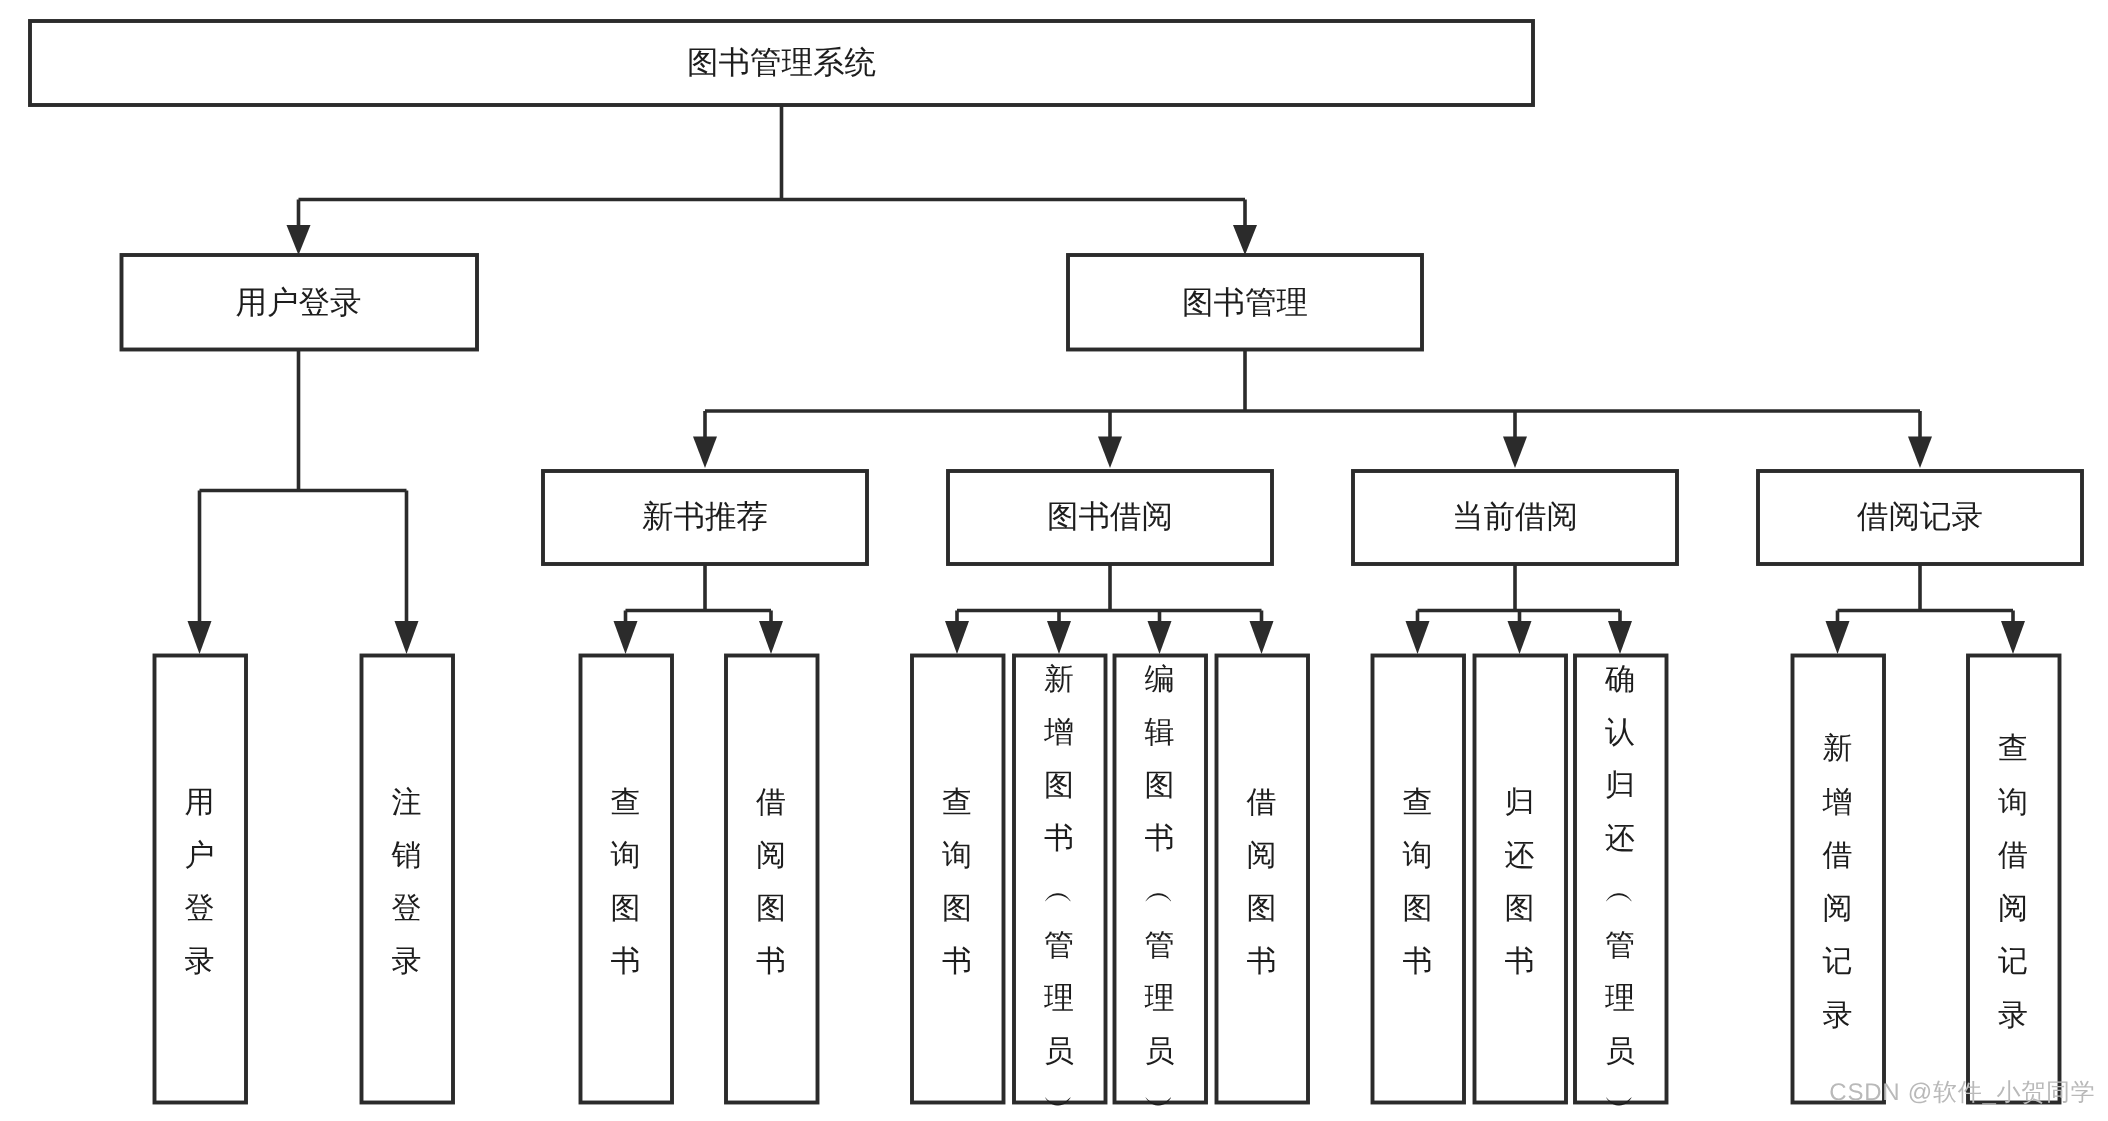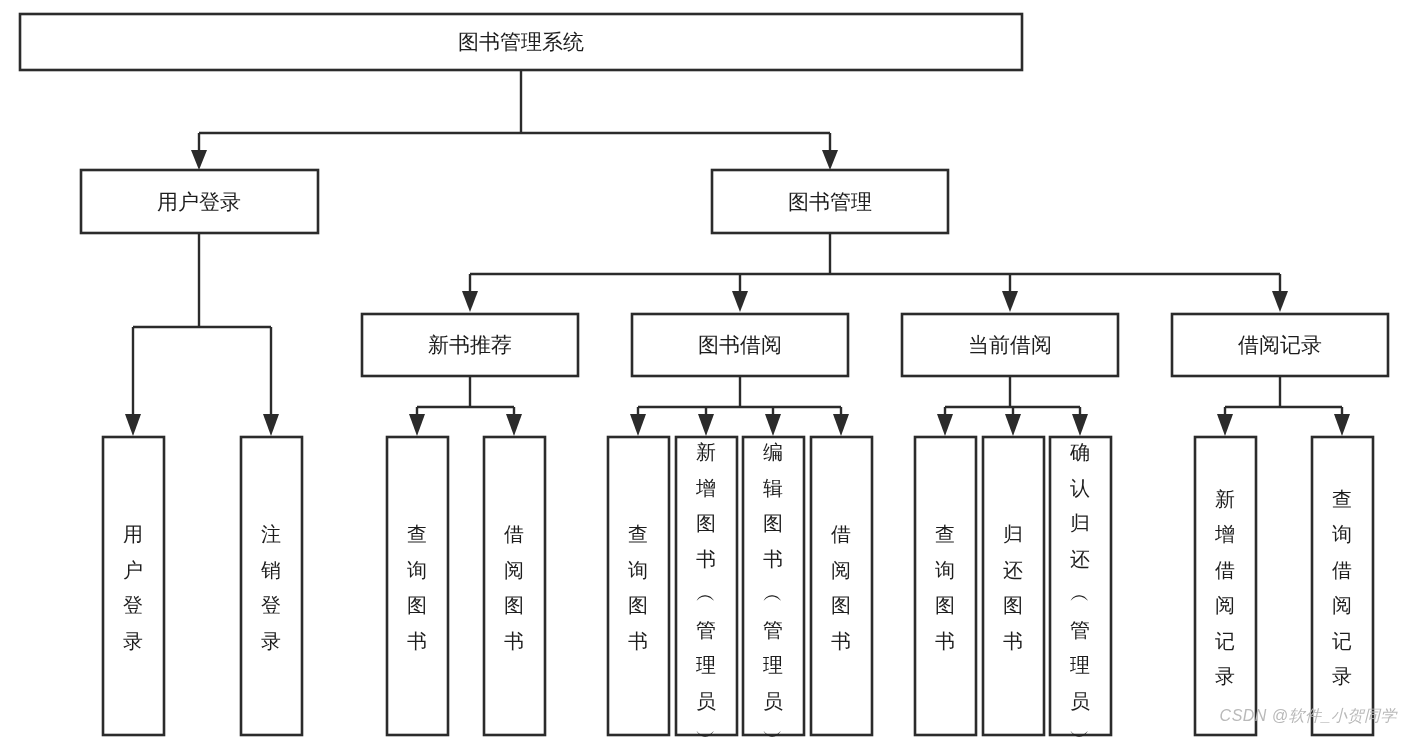--- a/index.html
+++ b/index.html
@@ -53,27 +53,26 @@
   .node-label-v {
     font-family: "Liberation Sans", "DejaVu Sans", sans-serif;
     font-size: 20px;
     fill: #1d1d1d;
     text-anchor: middle;
     white-space: pre;
   }
   .watermark {
     position: absolute;
     right: 8px;
-    bottom: 20px;
+    bottom: 8px;
     font-family: "Liberation Sans", "DejaVu Sans", sans-serif;
     font-size: 16px;
     color: #b9b9b9;
     letter-spacing: 0.5px;
     user-select: none;
-    font-style: italic;
   }
 </style>
 </head>
 <body>
 
 <div id="diagram-root">
 
   <svg class="flow" viewBox="0 0 1405 747" xmlns="http://www.w3.org/2000/svg">
 
     <g>

